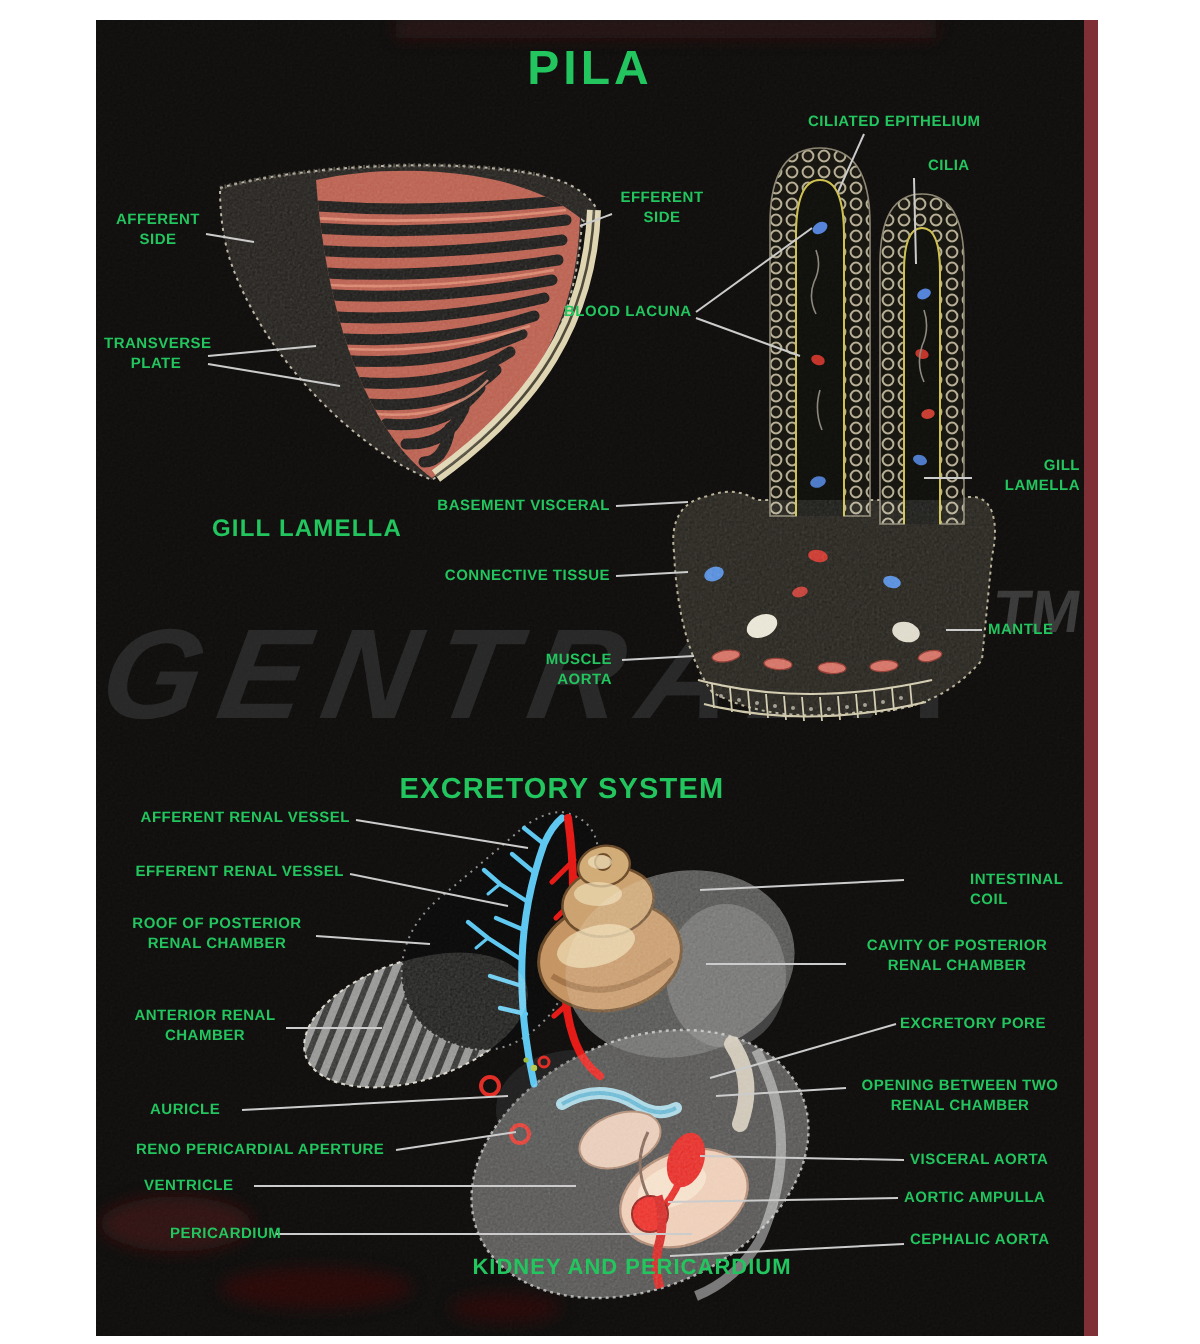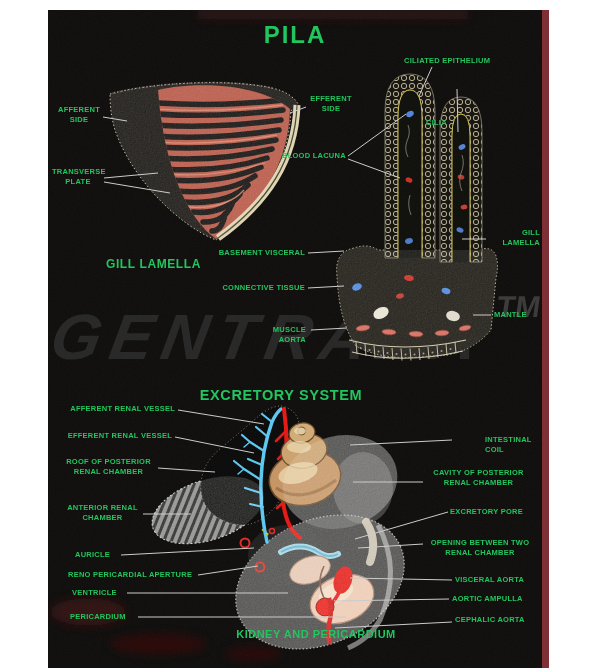--- a/index.html
+++ b/index.html
@@ -287,41 +287,41 @@
 
   <div class="lb ce" style="left:6px;top:95px;width:50px;">AFFERENT
 SIDE</div>
   <div class="lb ce" style="left:4px;top:157px;width:52px;">TRANSVERSE
 PLATE</div>
   <div class="lb ce" style="left:260px;top:84px;width:46px;">EFFERENT
 SIDE</div>
   <div class="lb cap" style="left:58px;top:247px;">GILL LAMELLA</div>
 
   <div class="lb" style="left:356px;top:46px;">CILIATED EPITHELIUM</div>
-  <div class="lb" style="left:378px;top:68px;margin-top:40px;">CILIA</div>
+  <div class="lb" style="left:416px;top:68px;">CILIA</div>
   <div class="lb" style="left:234px;top:141px;">BLOOD LACUNA</div>
   <div class="lb ra" style="left:162px;top:238px;width:95px;">BASEMENT VISCERAL</div>
   <div class="lb ra" style="left:172px;top:273px;width:85px;">CONNECTIVE TISSUE</div>
   <div class="lb ra" style="left:198px;top:315px;width:60px;">MUSCLE AORTA</div>
   <div class="lb ce" style="left:440px;top:218px;width:52px;text-align:right;">GILL
 LAMELLA</div>
   <div class="lb" style="left:446px;top:300px;">MANTLE</div>
 
   <div class="lb h2 ce" style="left:118px;top:376px;width:230px;">EXCRETORY SYSTEM</div>
 
   <div class="lb ra" style="left:18px;top:394px;width:109px;">AFFERENT RENAL VESSEL</div>
   <div class="lb ra" style="left:18px;top:421px;width:106px;">EFFERENT RENAL VESSEL</div>
   <div class="lb ce" style="left:14px;top:447px;width:93px;">ROOF OF POSTERIOR
 RENAL CHAMBER</div>
   <div class="lb ce" style="left:17px;top:493px;width:75px;">ANTERIOR RENAL
 CHAMBER</div>
   <div class="lb" style="left:27px;top:540px;">AURICLE</div>
   <div class="lb" style="left:20px;top:560px;">RENO PERICARDIAL APERTURE</div>
   <div class="lb" style="left:24px;top:578px;">VENTRICLE</div>
-  <div class="lb" style="left:22px;top:602px;">PERICARDIUM</div>
+  <div class="lb" style="left:37px;top:602px;">PERICARDIUM</div>
 
   <div class="lb" style="left:407px;top:425px;margin-left:30px;">INTESTINAL COIL</div>
   <div class="lb ce" style="left:377px;top:458px;width:107px;">CAVITY OF POSTERIOR
 RENAL CHAMBER</div>
   <div class="lb" style="left:402px;top:497px;">EXCRETORY PORE</div>
   <div class="lb ce" style="left:377px;top:528px;width:110px;">OPENING BETWEEN TWO
 RENAL CHAMBER</div>
   <div class="lb" style="left:407px;top:565px;">VISCERAL AORTA</div>
   <div class="lb" style="left:404px;top:584px;">AORTIC AMPULLA</div>
   <div class="lb" style="left:407px;top:605px;">CEPHALIC AORTA</div>

